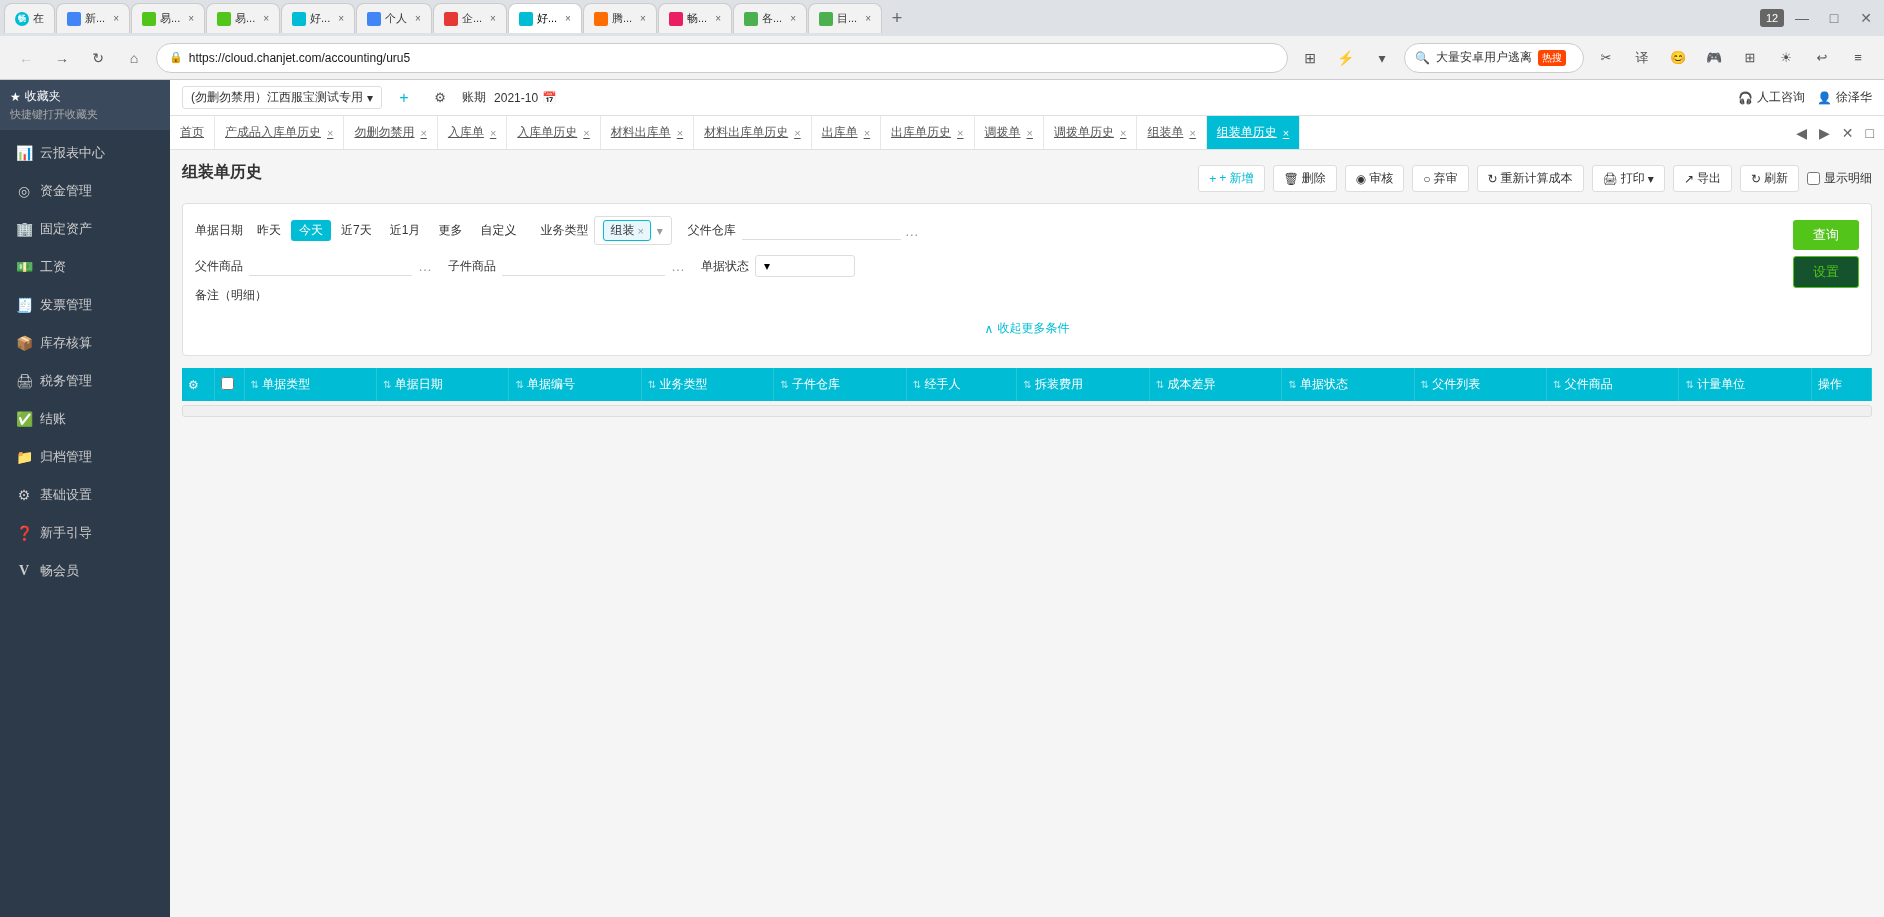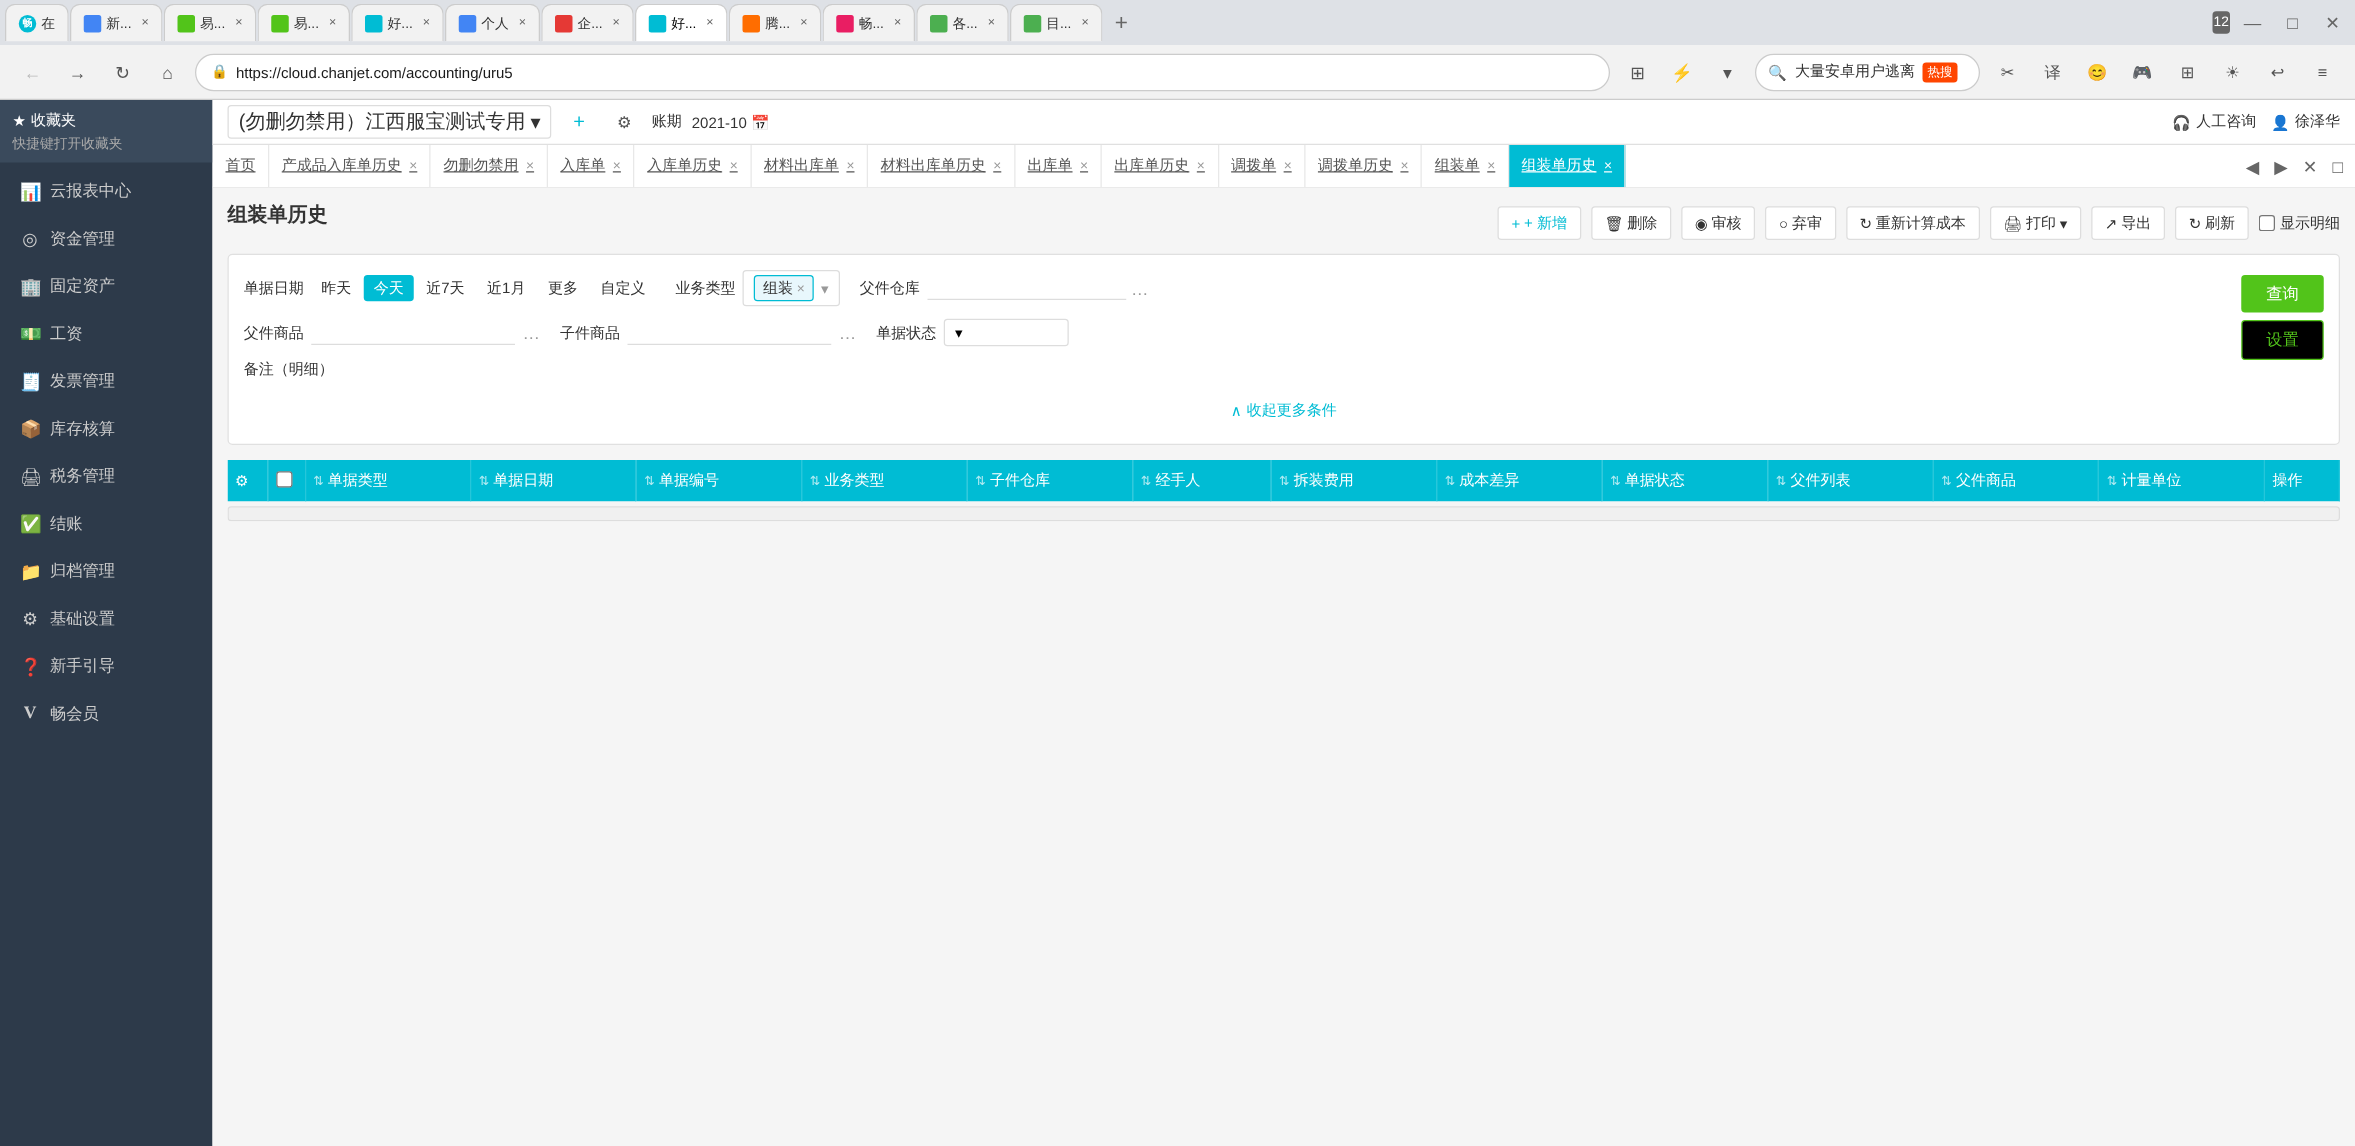--- a/index.html
+++ b/index.html
@@ -41,21 +41,21 @@
     .fav-hint { color: #aaa; font-size: 11px; margin-top: 2px; }
     .sidebar-nav { flex: 1; overflow-y: auto; padding: 4px 0; }
     .nav-item { display: flex; align-items: center; gap: 8px; padding: 10px 16px; color: #ccc; cursor: pointer; font-size: 13px; }
     .nav-item .nav-icon { width: 16px; text-align: center; font-size: 14px; }
 
     
     .main-content { flex: 1; display: flex; flex-direction: column; background: #f5f5f5; overflow: hidden; }
 
     
     .top-bar { background: #fff; padding: 4px 12px; display: flex; align-items: center; gap: 8px; border-bottom: 1px solid #e0e0e0; height: 36px; }
-    .company-selector { display: flex; align-items: center; gap: 4px; border: 1px solid #ddd; border-radius: 3px; padding: 2px 8px; font-size: 16px; color: #333; cursor: pointer; }
+    .company-selector { display: flex; align-items: center; gap: 4px; border: 1px solid #ddd; border-radius: 3px; padding: 2px 8px; font-size: 12px; color: #333; cursor: pointer; }
     .period-label { font-size: 12px; color: #333; }
     .period-value { display: flex; align-items: center; gap: 4px; font-size: 12px; color: #333; cursor: pointer; }
     .top-bar-right { margin-left: auto; display: flex; align-items: center; gap: 12px; }
     .service-btn { display: flex; align-items: center; gap: 4px; font-size: 12px; color: #333; cursor: pointer; }
     .user-info { display: flex; align-items: center; gap: 4px; font-size: 12px; color: #333; cursor: pointer; }
 
     
     .nav-tabs { background: #fff; border-bottom: 1px solid #e0e0e0; display: flex; align-items: center; overflow-x: auto; white-space: nowrap; height: 34px; }
     .nav-tabs::-webkit-scrollbar { height: 3px; }
     .nav-tab { display: inline-flex; align-items: center; padding: 0 10px; height: 34px; font-size: 12px; color: #555; cursor: pointer; border-right: 1px solid #e8e8e8; gap: 4px; white-space: nowrap; text-decoration: underline; }
@@ -91,21 +91,21 @@
     .filter-input { border: none; outline: none; border-bottom: 1px solid #ddd; padding: 2px 4px; font-size: 12px; min-width: 120px; }
     .more-dots { color: #999; cursor: pointer; font-size: 14px; }
     .filter-select { display: flex; align-items: center; gap: 4px; border: 1px solid #ddd; border-radius: 3px; padding: 3px 8px; background: #fff; font-size: 12px; min-width: 100px; cursor: pointer; }
     .parent-warehouse { display: flex; align-items: center; gap: 4px; }
     .pw-input { border: none; border-bottom: 1px solid #ddd; outline: none; font-size: 12px; min-width: 120px; padding: 2px; }
 
     .collapse-btn { display: flex; align-items: center; justify-content: center; gap: 4px; color: #00bcd4; font-size: 12px; cursor: pointer; padding: 6px 0; text-align: center; }
 
     
     .query-btn { background: #52c41a; color: #fff; border: none; border-radius: 3px; padding: 6px 20px; font-size: 13px; cursor: pointer; }
-    .settings-btn-green { background: #000000; color: #52c41a; border: 1px solid #52c41a; border-radius: 3px; padding: 6px 16px; font-size: 13px; cursor: pointer; }
+    .settings-btn-green { background: #14532d; color: #52c41a; border: 1px solid #52c41a; border-radius: 3px; padding: 6px 16px; font-size: 13px; cursor: pointer; }
 
     
     .data-table { width: 100%; border-collapse: collapse; background: #fff; }
     .data-table th { background: #00bcd4; color: #fff; padding: 8px 6px; font-size: 12px; font-weight: normal; text-align: left; border-right: 1px solid #26c6da; white-space: nowrap; cursor: pointer; }
     .data-table th .sort-icon { font-size: 10px; opacity: 0.7; }
     .table-checkbox-col { width: 30px; text-align: center; }
     .table-settings-col { width: 32px; text-align: center; }
     .table-actions-col { width: 60px; text-align: center; background: #00bcd4 !important; }
     .table-container { overflow-x: auto; }
     .scrollbar-area { height: 12px; background: #f0f0f0; border: 1px solid #ddd; margin-top: 4px; border-radius: 3px; }
@@ -174,21 +174,21 @@
       <span>各...</span>
       <span class="tab-close">×</span>
     </div>
     <div class="tab">
       <div class="tab-icon" style="background:#4caf50;"></div>
       <span>目...</span>
       <span class="tab-close">×</span>
     </div>
     <div class="new-tab-btn">+</div>
     <div class="tab-bar-actions">
-      <div class="tab-bar-btn" style="background:#666;color:#fff;border-radius:3px;font-size:11px;width:14px;height:18px;">12</div>
+      <div class="tab-bar-btn" style="background:#666;color:#fff;border-radius:3px;font-size:11px;width:24px;height:18px;">12</div>
       <div class="tab-bar-btn">—</div>
       <div class="tab-bar-btn">□</div>
       <div class="tab-bar-btn">✕</div>
     </div>
   </div>
 
   <div class="address-bar">
     <div class="nav-btn disabled">←</div>
     <div class="nav-btn">→</div>
     <div class="nav-btn">↻</div>

